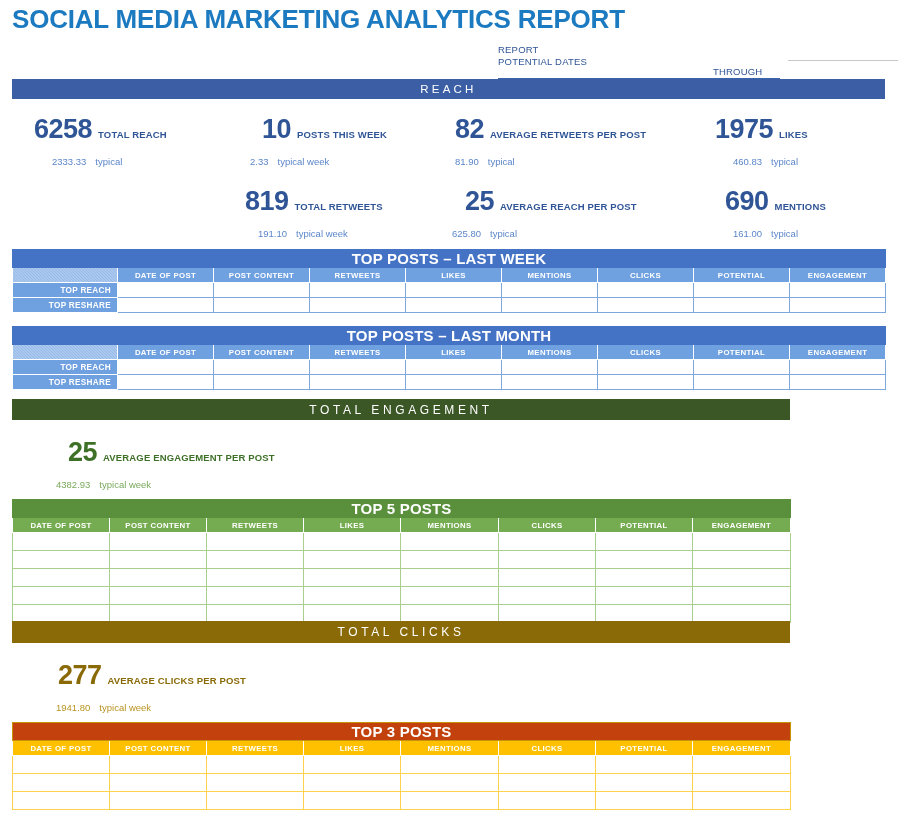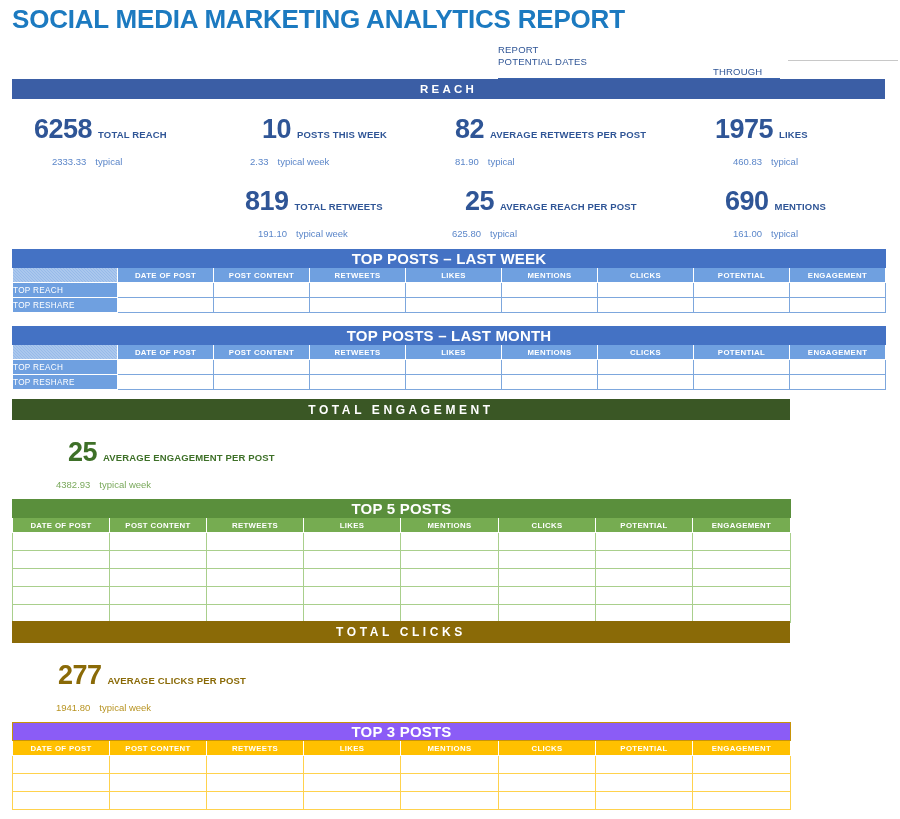--- a/index.html
+++ b/index.html
@@ -31,21 +31,21 @@
     position:absolute;left:0px;top:14px;width:282px;height:20px;
     border-bottom:1.6px solid #3b63ab;background:transparent;
   }
   .date-field-2{
     position:absolute;left:290px;top:-6px;width:110px;height:22px;
     border-bottom:1.6px solid #c8c8c8;background:transparent;
   }
 
   
   .banner{
-    position:absolute;color:#ffffff;font-weight:bold;
+    position:absolute;color:#ffffff;font-weight:normal;
     display:flex;align-items:center;justify-content:center;
   }
   .banner-reach{
     left:12px;top:79px;width:873px;height:20px;background:#3b5ea5;
     font-size:11.5px;letter-spacing:3.2px;
   }
   .banner-engagement{
     left:12px;top:399px;width:778px;height:21px;background:#3a5725;
     font-size:12px;letter-spacing:3.6px;
   }
@@ -81,21 +81,21 @@
   .tbl .title-row td{
     color:#fff;font-weight:bold;font-size:15px;text-align:center;
     height:17px;letter-spacing:.2px;
   }
   .tbl .head-row td{
     color:#fff;font-weight:bold;font-size:7.8px;text-align:center;
     height:14px;letter-spacing:.35px;
   }
   .tbl .body-row td{height:14px;background:#ffffff;}
   .tbl .rowlabel{
-    color:#fff;font-weight:normal;font-size:8.2px;text-align:left;
+    color:#fff;font-weight:bold;font-size:8.2px;text-align:right;
     padding-right:6px;letter-spacing:.3px;
   }
 
   
   .tbl-blue{border:1px solid #7da7dd;}
   .tbl-blue .title-row td{background:#4472c4;border:1px solid #4472c4;}
   .tbl-blue .head-row td{background:#6fa0e0;border:1px solid #ffffff;}
   .tbl-blue .head-row td.corner{
     background:#6fa0e0;
     background-image:
@@ -106,21 +106,21 @@
   .tbl-blue .body-row td.rowlabel{background:#6fa0e0;border:1px solid #ffffff;}
 
   
   .tbl-green{border:1px solid #9bc47a;}
   .tbl-green .title-row td{background:#5a8f3c;border:1px solid #5a8f3c;}
   .tbl-green .head-row td{background:#76ac51;border:1px solid #ffffff;}
   .tbl-green .body-row td{border:1px solid #a9cf8c;height:17px;}
 
   
   .tbl-gold{border:1px solid #ffc727;}
-  .tbl-gold .title-row td{background:#8b5cf6;border:1px solid #c79409;}
+  .tbl-gold .title-row td{background:#c2410c;border:1px solid #c79409;}
   .tbl-gold .head-row td{background:#ffc000;border:1px solid #ffffff;}
   .tbl-gold .body-row td{border:1px solid #ffd24d;height:17px;}
 </style>
 </head>
 <body>
 
 <div class="page">
 
   <div class="report-title">SOCIAL MEDIA MARKETING ANALYTICS REPORT</div>
 

